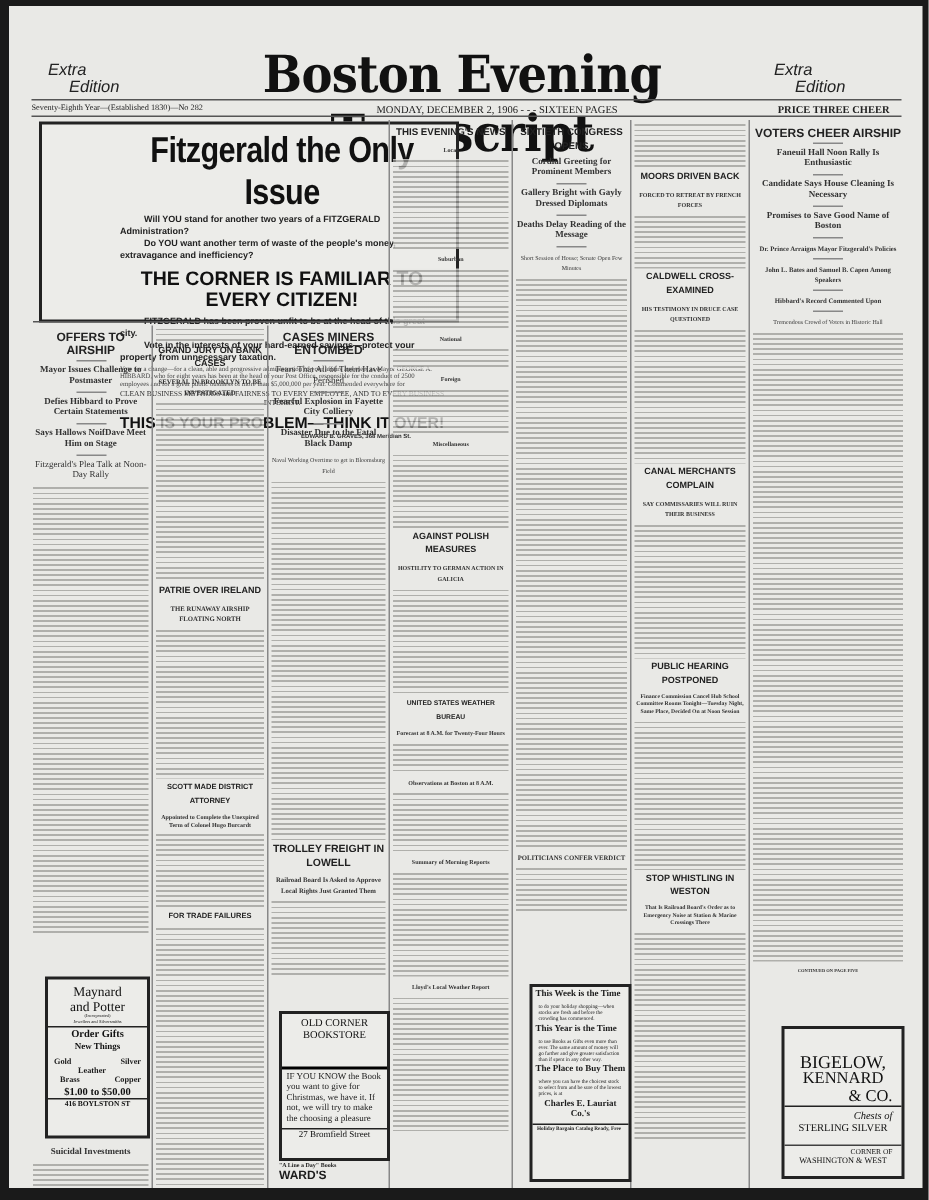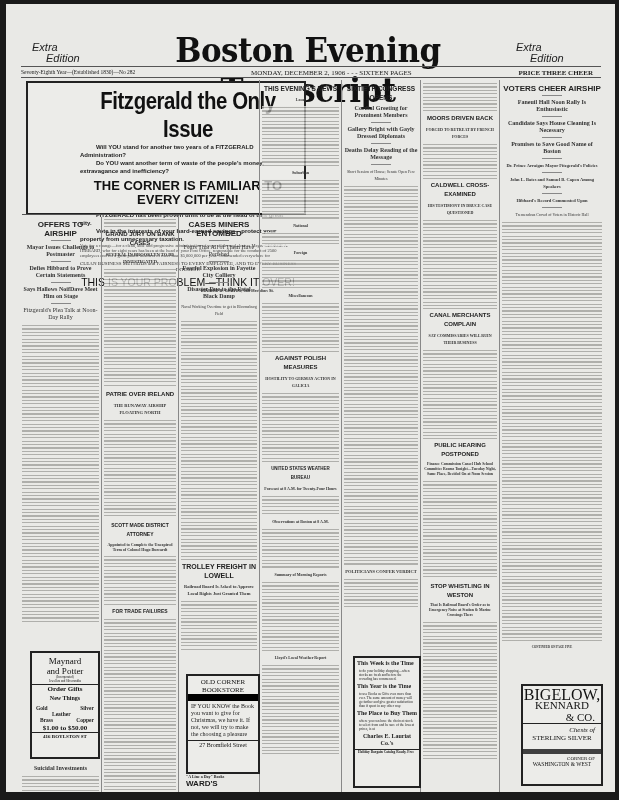--- a/index.html
+++ b/index.html
@@ -19,21 +19,21 @@
   .hl{font-family:"Liberation Sans",sans-serif;font-weight:bold;text-align:center;color:#222;font-size:8px;line-height:9px;margin:2px 0;}
   .sub{font-family:"Liberation Serif",serif;font-weight:bold;text-align:center;color:#333;font-size:6px;line-height:7px;margin:3px 0;}
   .sep{width:20px;margin:2px auto;border-top:1px solid #888;}
   .text{height:100%;background:repeating-linear-gradient(#e9e9e6 0 1px,#9c9c98 1px 2.2px,#e9e9e6 2.2px 3.4px);opacity:.75;}
   .box{position:absolute;border:2px solid #222;background:#ecece9;}
   .fitz-title{font-family:"Liberation Sans",sans-serif;font-weight:bold;font-size:24px;text-align:center;letter-spacing:-0.5px;transform:scaleX(0.85);margin-top:4px;color:#111;}
   .fitz-q{font-family:"Liberation Sans",sans-serif;font-weight:bold;font-size:6px;line-height:8px;padding:0 8px;text-indent:16px;color:#222;}
   .fitz-big{font-family:"Liberation Sans",sans-serif;font-weight:bold;font-size:13px;line-height:14px;text-align:center;margin:4px 0;color:#111;}
   .fitz-small{font-family:"Liberation Serif",serif;font-size:4.5px;line-height:5px;padding:0 8px;color:#444;}
   .fitz-caps{font-family:"Liberation Serif",serif;font-size:5px;line-height:6px;text-align:center;color:#333;margin:3px 0;}
-  .fitz-final{font-family:"Liberation Sans",sans-serif;font-weight:normal;font-size:10.5px;text-align:center;color:#111;margin-top:2px;}
+  .fitz-final{font-family:"Liberation Sans",sans-serif;font-weight:bold;font-size:10.5px;text-align:center;color:#111;margin-top:2px;}
   .fitz-sign{font-family:"Liberation Sans",sans-serif;font-weight:bold;font-size:4px;text-align:right;padding-right:30px;color:#333;}
   .ad-text{text-align:center;font-family:"Liberation Serif",serif;color:#111;}
 </style>
 </head>
 <body>
 
 <div class="page">
 
   <div class="mast">
     <div class="extra left">
@@ -134,21 +134,21 @@
     <div class="sep"></div>
     <div class="sub">Disaster Due to the Fatal Black Damp</div>
     <div class="sub" style="font-size:4px;font-weight:normal;">Naval Working Overtime to get in Bloomsburg Field</div>
     <div class="text" style="height:240px;"></div>
     <div class="hl" style="font-size:7px;">TROLLEY FREIGHT IN LOWELL</div>
     <div class="sub" style="font-size:4.5px;">Railroad Board Is Asked to Approve Local Rights Just Granted Them</div>
     <div class="text" style="height:50px;"></div>
   </div>
 
   <div class="box" style="left:180px;top:670px;width:70px;height:96px;">
-    <div class="ad-text" style="font-size:7px;line-height:8px;margin-top:2px;border-bottom:7px solid #000000;padding-bottom:0;">OLD CORNER BOOKSTORE</div>
+    <div class="ad-text" style="font-size:7px;line-height:8px;margin-top:2px;border-bottom:2px solid #000000;padding-bottom:17px;">OLD CORNER BOOKSTORE</div>
     <div style="font-size:6px;line-height:7px;padding:2px 3px;font-family:'Liberation Serif',serif;">IF YOU KNOW the Book you want to give for Christmas, we have it. If not, we will try to make the choosing a pleasure</div>
     <div class="ad-text" style="font-size:6px;border-top:1px solid #222;line-height:9px;">27 Bromfield Street</div>
   </div>
   <div style="position:absolute;left:180px;top:770px;width:70px;font-size:4px;font-weight:bold;">
     <span>"A Line a Day" Books</span>
     <span style="font-size:8px;font-family:'Liberation Sans',sans-serif;">WARD'S</span>
   </div>
 
   <div class="col" style="left:256px;top:78px;width:77px;height:710px;">
     <div class="hl" style="font-size:6.5px;">THIS EVENING'S NEWS</div>
@@ -234,22 +234,22 @@
     <div class="sub" style="font-size:4.5px;">John L. Bates and Samuel B. Capen Among Speakers</div>
     <div class="sep"></div>
     <div class="sub" style="font-size:4.5px;">Hibbard's Record Commented Upon</div>
     <div class="sep"></div>
     <div class="sub" style="font-size:4px;font-weight:normal;">Tremendous Crowd of Voters in Historic Hall</div>
     <div class="text" style="height:420px;"></div>
     <div class="sub" style="font-size:3px;">CONTINUED ON PAGE FIVE</div>
   </div>
 
   <div class="box" style="left:515px;top:680px;width:78px;height:98px;">
-    <div class="ad-text" style="font-size:16px;line-height:11px;margin-top:3px;">BIGELOW,</div>
+    <div class="ad-text" style="font-size:12px;line-height:11px;margin-top:17px;">BIGELOW,</div>
     <div class="ad-text" style="font-size:11px;line-height:11px;">KENNARD</div>
     <div class="ad-text" style="font-size:11px;line-height:12px;text-align:right;padding-right:6px;border-bottom:1px solid #222;">&amp; CO.</div>
     <div class="ad-text" style="font-size:7px;font-style:italic;text-align:right;padding-right:6px;margin-top:2px;">Chests of</div>
-    <div class="ad-text" style="font-size:7px;line-height:9px;border-bottom:5px solid #404040;padding-bottom:6px;">STERLING SILVER</div>
+    <div class="ad-text" style="font-size:7px;line-height:9px;border-bottom:1px solid #404040;padding-bottom:6px;">STERLING SILVER</div>
     <div class="ad-text" style="font-size:5px;text-align:right;padding-right:6px;margin-top:2px;">CORNER OF</div>
     <div class="ad-text" style="font-size:5.5px;">WASHINGTON &amp; WEST</div>
   </div>
 
 </div>
 
 </body></html>

